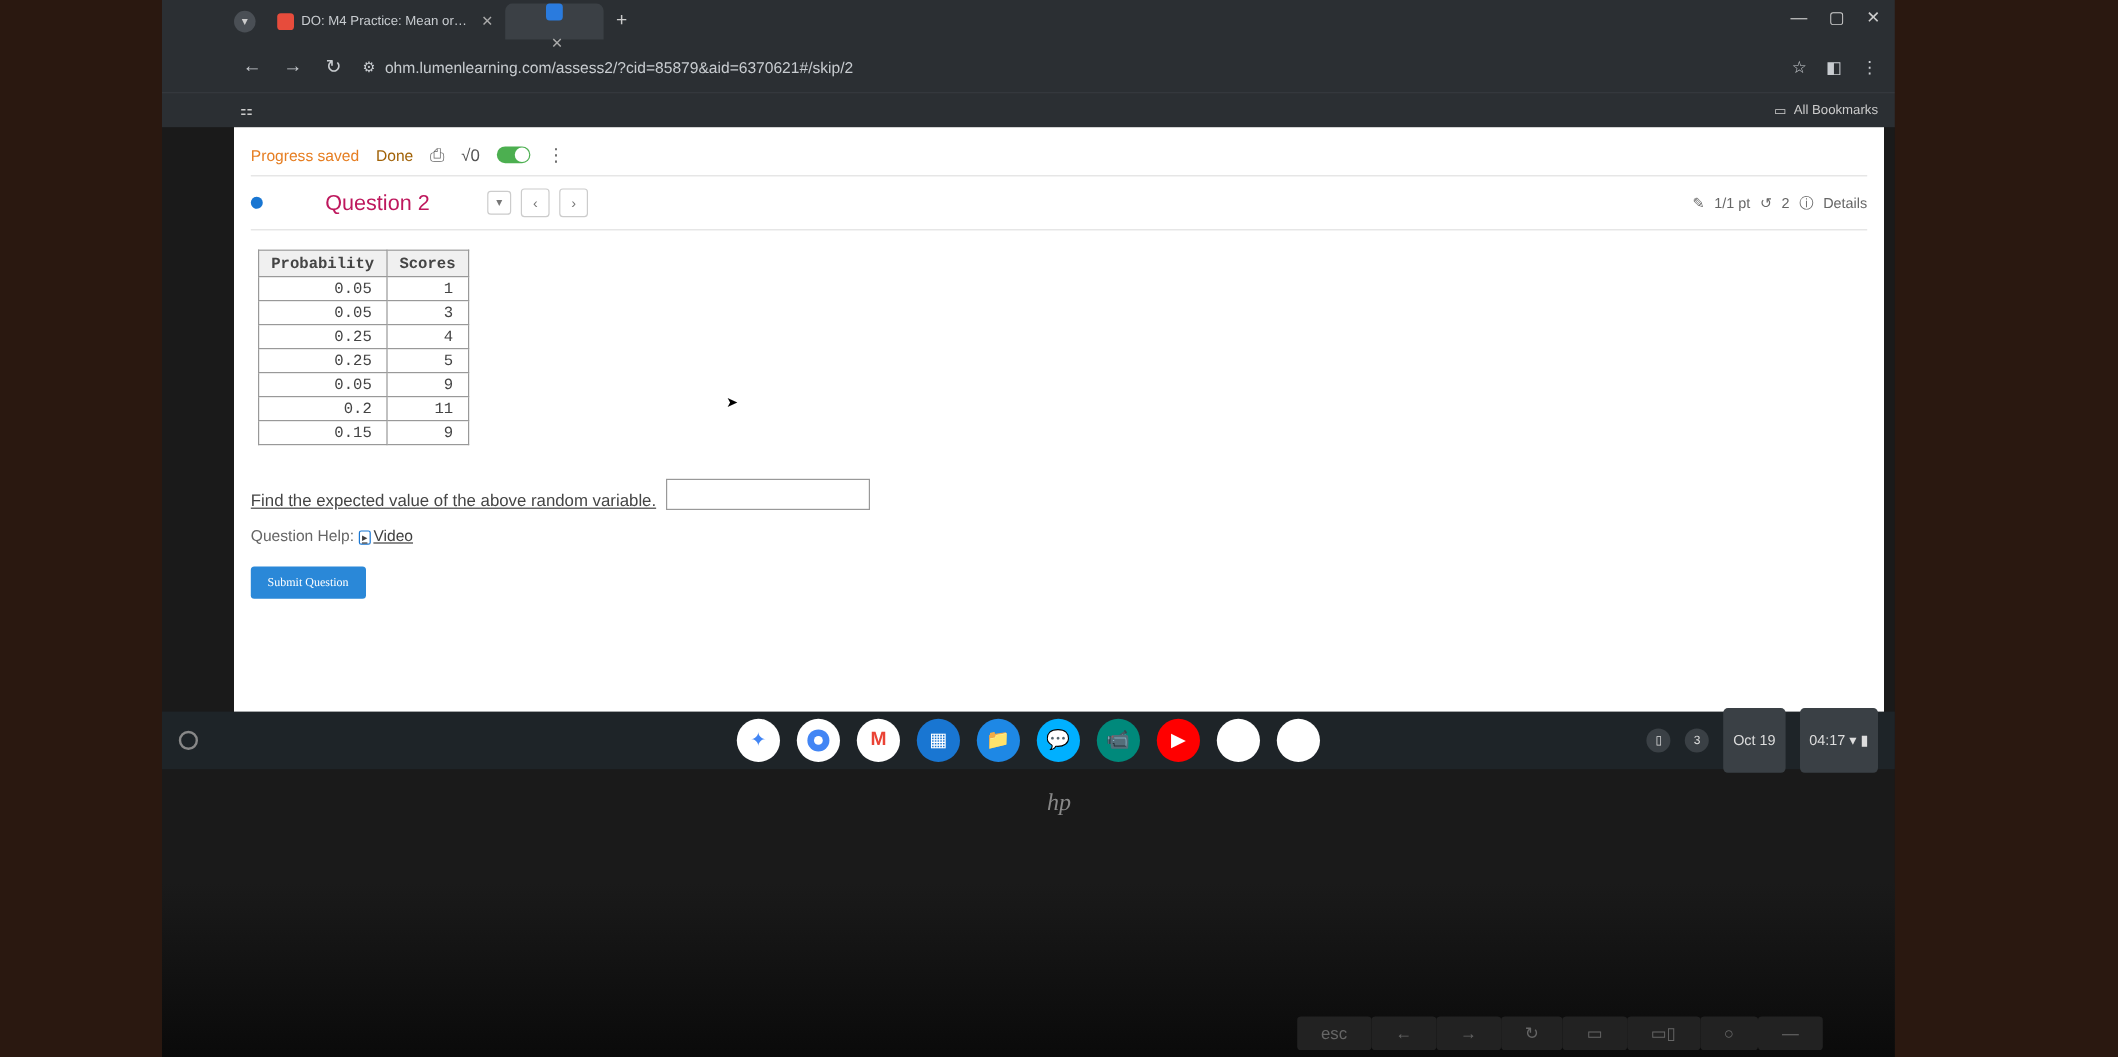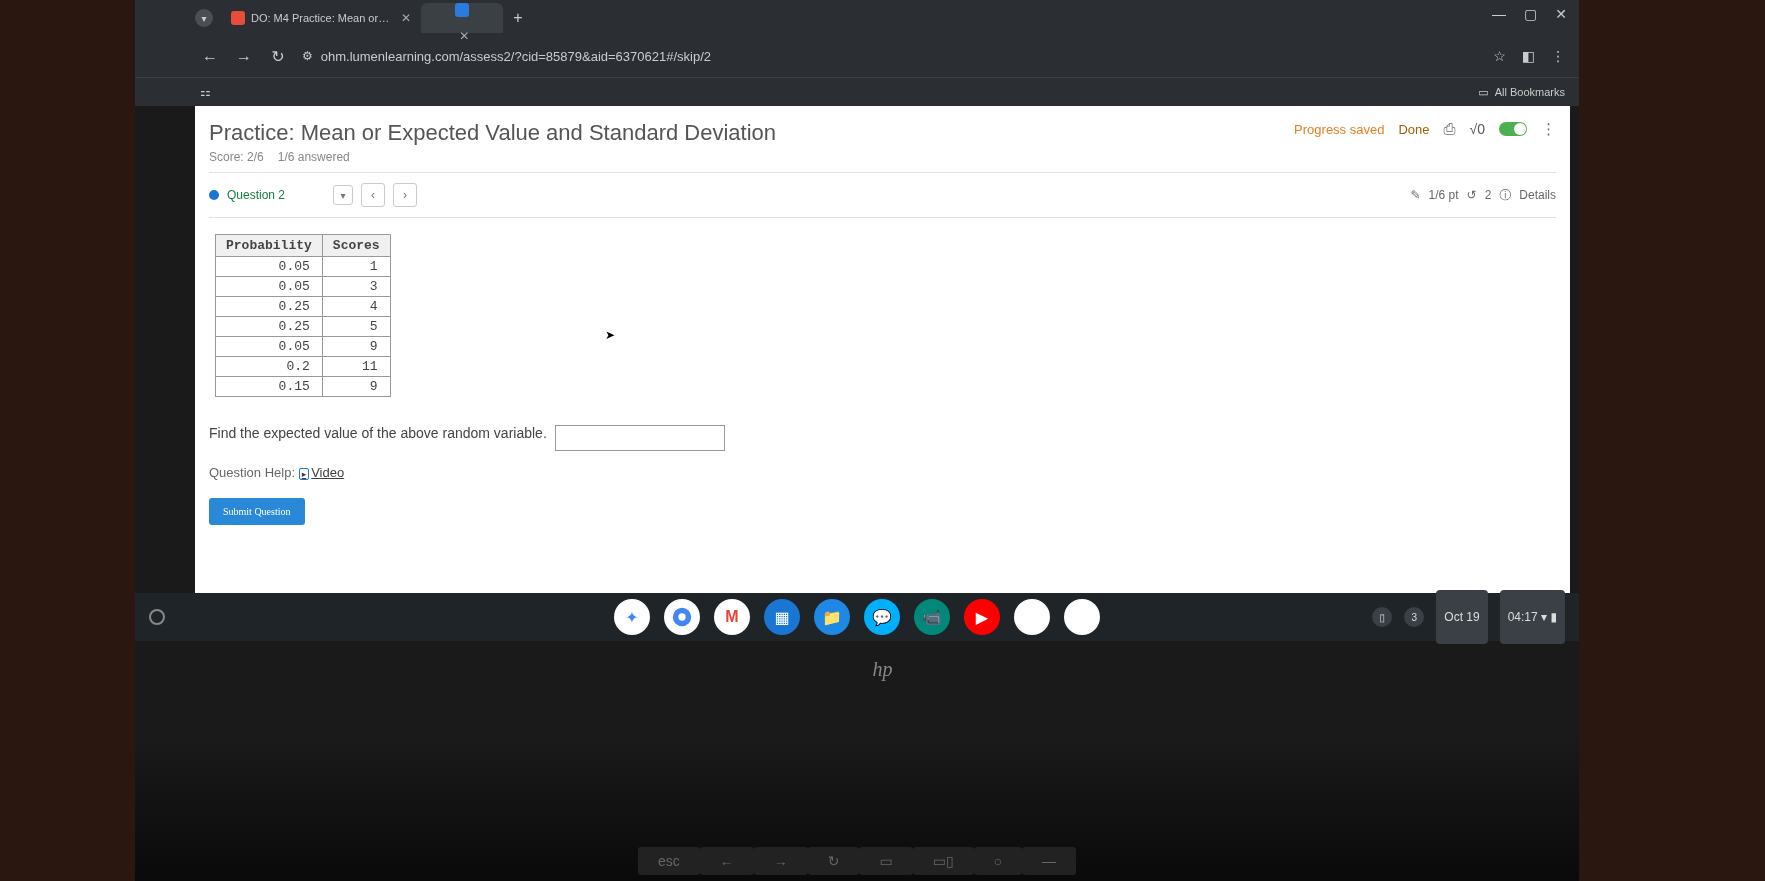--- a/index.html
+++ b/index.html
@@ -38,31 +38,31 @@
     .progress-saved { color: #e67e22; }
     .done { color: #a16207; }
     .hdr-icon { color: #666; font-size: 15px; }
     .toggle { width: 28px; height: 14px; background: #4caf50; border-radius: 8px; position: relative; display: inline-block; }
     .toggle::after { content: ""; position: absolute; right: 1px; top: 1px; width: 12px; height: 12px; background: #fff; border-radius: 50%; }
     .sqrt { font-size: 14px; color: #555; }
     
     .question-bar { display: flex; justify-content: space-between; align-items: center; padding: 10px 0; border-bottom: 1px solid #e0e0e0; }
     .qb-left { display: flex; align-items: center; gap: 8px; }
     .q-indicator { width: 10px; height: 10px; background: #1976d2; border-radius: 50%; }
-    .q-label { color: #15803d; font-size: 12px; }
+    .q-label { color: #be185d; font-size: 18px; margin-left: 44px; }
     .q-dropdown { border: 1px solid #ccc; width: 20px; height: 20px; display: flex; align-items: center; justify-content: center; font-size: 10px; color: #777; border-radius: 3px; margin-left: 40px; }
     .q-nav { border: 1px solid #ccc; width: 24px; height: 24px; display: flex; align-items: center; justify-content: center; font-size: 12px; color: #777; border-radius: 3px; }
     .qb-right { display: flex; align-items: center; gap: 8px; color: #666; font-size: 12px; }
     
     .content-area { padding: 16px 0; }
     table.data { border-collapse: collapse; margin-bottom: 28px; margin-left: 6px; font-family: Liberation Mono, monospace; }
     table.data th, table.data td { border: 1px solid #999; padding: 2px 12px; font-size: 13px; color: #444; text-align: right; }
     table.data th { background: #f0f0f0; font-weight: 700; text-align: center; padding: 3px 10px; }
     
-    .prompt-row { display: flex; align-items: flex-start; gap: 8px; margin-bottom: 14px; color: #444; font-size: 14px; }
+    .prompt-row { display: flex; align-items: flex-end; gap: 8px; margin-bottom: 14px; color: #444; font-size: 14px; text-decoration: underline; }
     .answer-input { border: 1px solid #999; height: 26px; width: 170px; padding: 2px 6px; font-size: 13px; }
     
     .help-row { color: #666; font-size: 13px; margin-bottom: 18px; }
     .help-row a { color: #404040; text-decoration: underline; }
     .video-icon { border: 1px solid #1976d2; font-size: 9px; padding: 0 2px; border-radius: 2px; margin-right: 2px; }
     
     .submit-btn { background: #2a88d8; color: #fff; border: none; padding: 8px 14px; font-size: 10px; border-radius: 3px; cursor: pointer; font-family: Liberation Serif, serif; }
     
     
     .shelf { position: absolute; bottom: 240px; left: 135px; right: 186px; height: 48px; background: #1e2428; display: flex; align-items: center; justify-content: center; }
@@ -71,21 +71,21 @@
     .app-icon { width: 36px; height: 36px; border-radius: 50%; display: flex; align-items: center; justify-content: center; font-size: 16px; color: #fff; }
     .shelf-right { position: absolute; right: 14px; display: flex; align-items: center; gap: 12px; color: #ddd; font-size: 12px; }
     .tray-pill { background: #3a4045; padding: 20px 8px; border-radius: 4px; }
     .tray-circle { width: 20px; height: 20px; background: #3a4045; border-radius: 50%; display: flex; align-items: center; justify-content: center; font-size: 10px; }
     
     
     .hp-logo { position: absolute; bottom: 200px; left: 50%; transform: translateX(-50%); color: #888; font-style: italic; font-size: 20px; font-family: serif; }
     .photo-edge-left { position: absolute; left: 0; top: 0; width: 135px; height: 100%; background: #2a1810; }
     .photo-edge-right { position: absolute; right: 0; top: 0; width: 186px; height: 100%; background: #2a1810; }
     .kb-area { position: absolute; bottom: 0; left: 135px; right: 186px; height: 145px; background: linear-gradient(#1a1a1a, #0a0a0a); }
-    .kb-keys { position: absolute; bottom: 0; left: 0; right: 0; height: 40px; display: flex; justify-content: center; align-items: center; padding: 0 28px; }
+    .kb-keys { position: absolute; bottom: 0; left: 0; right: 0; height: 40px; display: flex; justify-content: flex-end; align-items: center; padding: 0 60px; }
     .key { color: #666; font-size: 14px; background: #222; padding: 6px 20px; border-radius: 3px; }
     
     .cursor { position: absolute; left: 410px; top: 222px; font-size: 12px; color: #000; }
   </style>
 </head>
 <body>
 
 <div class="photo-edge-left"></div>
 <div class="photo-edge-right"></div>
 
@@ -128,48 +128,41 @@
 <div class="bookmark-bar">
   <span class="bb-left">⚏</span>
   <span class="bb-right">
     <span>▭</span>
     <span>All Bookmarks</span>
   </span>
 </div>
 
 <div class="page">
   <div class="page-header">
-    <div class="title-area">
-      <h1>Practice: Mean or Expected Value and Standard Deviation</h1>
-      <div class="score-line">
-        <span>Score: 2/6</span>
-        <span>1/6 answered</span>
-      </div>
-    </div>
     <div class="hdr-right">
       <span class="progress-saved">Progress saved</span>
       <span class="done">Done</span>
       <span class="hdr-icon">⎙</span>
       <span class="sqrt">√0</span>
       <span class="toggle"></span>
       <span class="hdr-icon">⋮</span>
     </div>
   </div>
 
   <div class="question-bar">
     <div class="qb-left">
       <span class="q-indicator"></span>
       <span class="q-label">Question 2</span>
       <span class="q-dropdown">▾</span>
       <span class="q-nav">‹</span>
       <span class="q-nav">›</span>
     </div>
     <div class="qb-right">
       <span>✎</span>
-      <span>1/6 pt</span>
+      <span>1/1 pt</span>
       <span>↺</span>
       <span>2</span>
       <span>ⓘ</span>
       <span>Details</span>
     </div>
   </div>
 
   <div class="content-area">
     <table class="data">
       <tbody>

